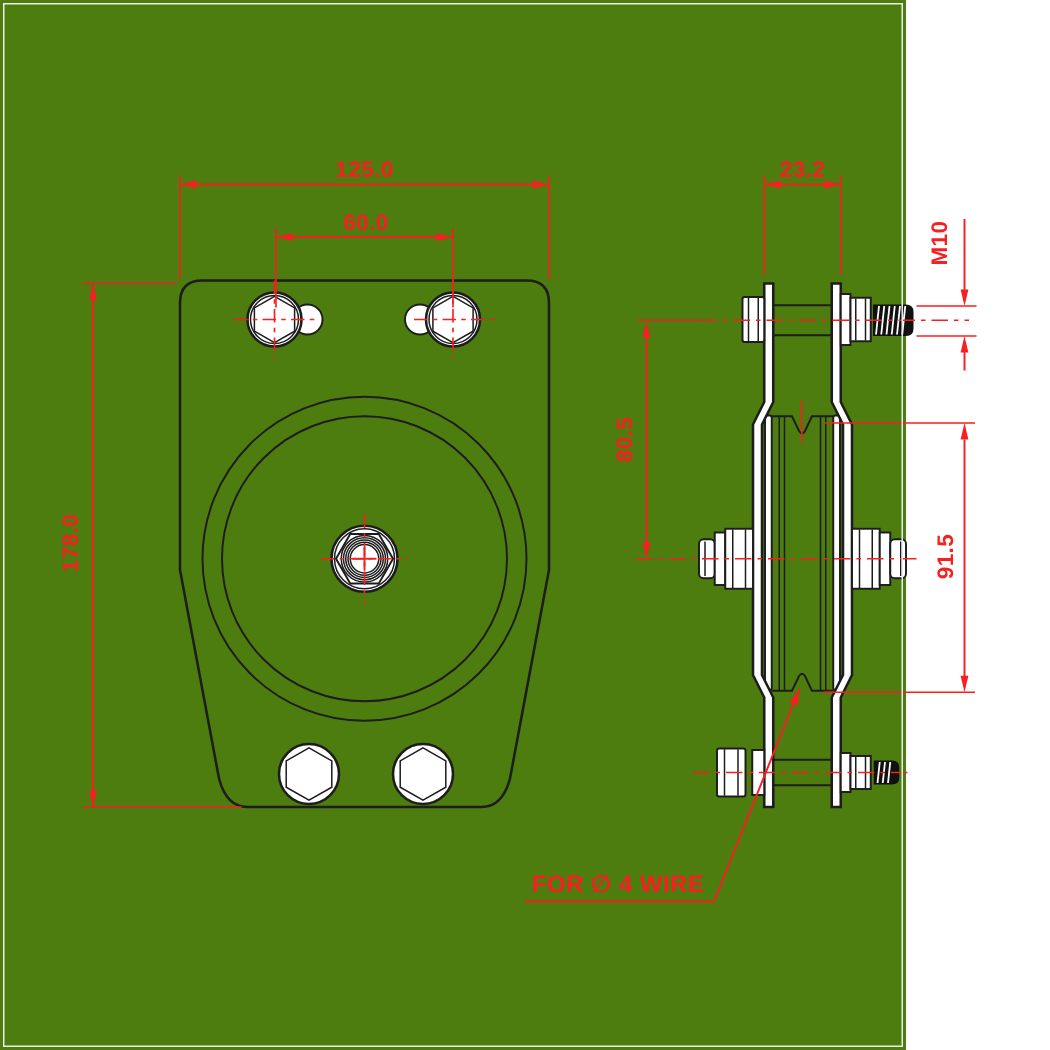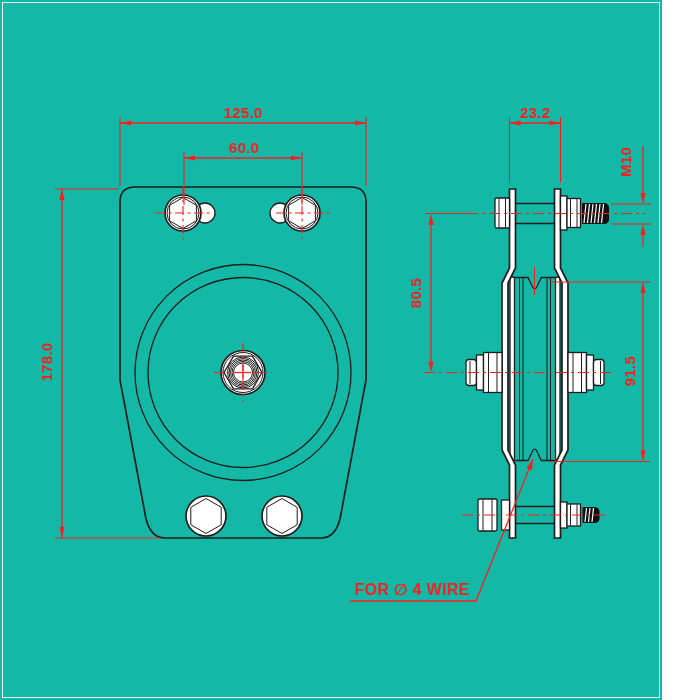--- a/index.html
+++ b/index.html
@@ -1,16 +1,16 @@
 <!DOCTYPE html>
 <html><head>
 <meta charset="utf-8">
 <style>
   html,body{margin:0;padding:0;background:#fff;}
-  .canvas{position:relative;width:662px;height:700px;background:#14b8a6;
+  .canvas{position:relative;width:604px;height:700px;background:#4d7c0f;
           font-family:"Liberation Sans","DejaVu Sans",sans-serif;}
   .frame{position:absolute;inset:2px;border:1.5px solid #ececec;pointer-events:none;}
   svg text{fill:#f71f1f;font-family:"Liberation Sans","DejaVu Sans",sans-serif;
            font-weight:600;letter-spacing:.3px;}
   .dimtxt{font-size:15px;}
   .notetxt{font-size:16px;}
   .blk{stroke:#1d1d1d;fill:none;}
   .w17{stroke-width:1.7;} .w13{stroke-width:1.3;} .w10{stroke-width:1;}
   .wfill{fill:#ffffff;}
   .red{stroke:#f71f1f;fill:none;stroke-width:1.3;}

